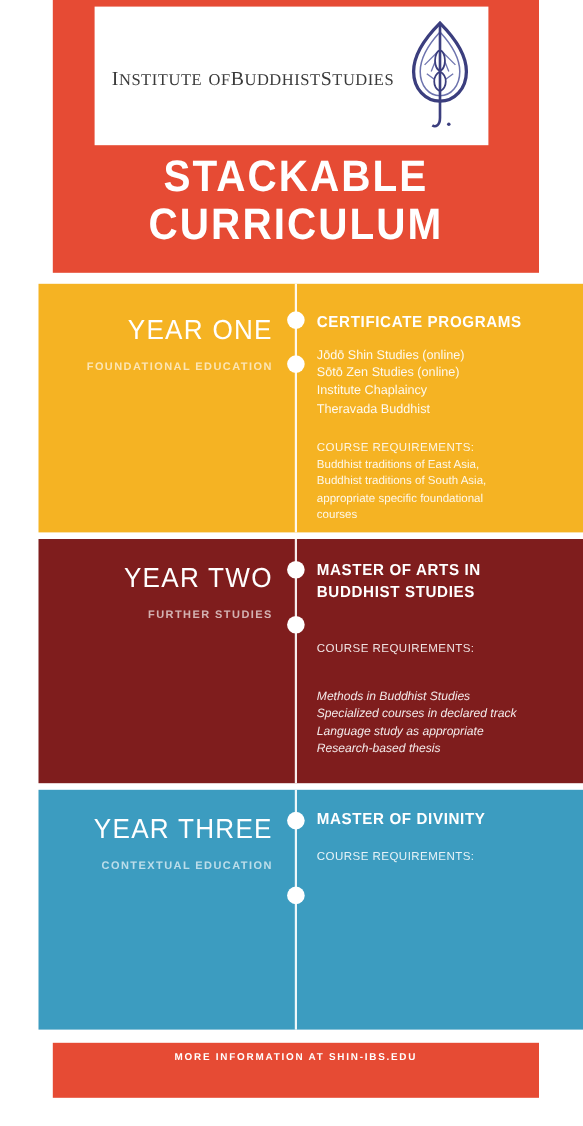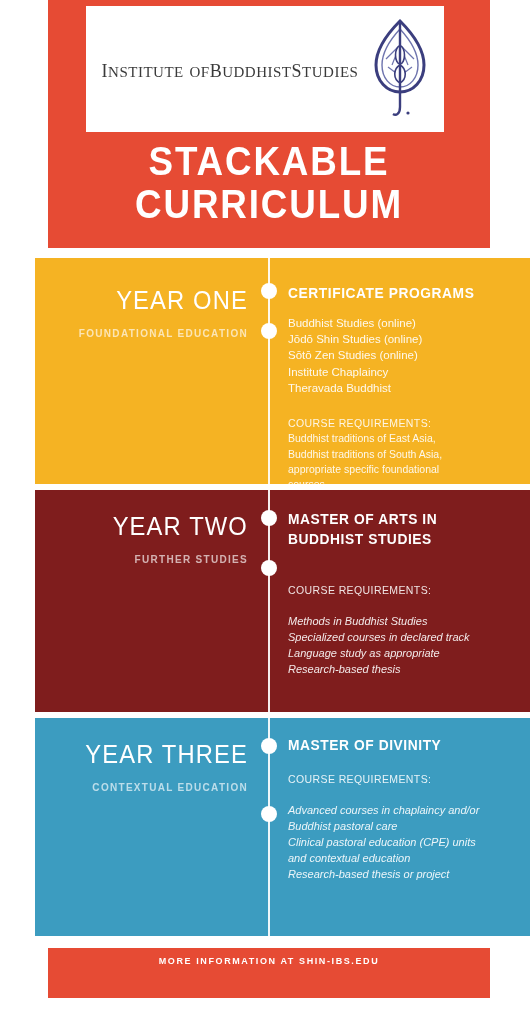--- a/index.html
+++ b/index.html
@@ -190,21 +190,21 @@
   .b1 .right-col { top: 26px; }
   .b1 .req-head  { margin-top: 20px; }
   .b1 .dot-a { top: 25px; }
   .b1 .dot-b { top: 65px; }
 
   .b2 .left-col  { top: 22px; }
   .b2 .right-col { top: 20px; }
   .b2 .dot-a { top: 20px; }
   .b2 .dot-b { top: 70px; }
   .b2 .req-head  { margin-top: 34px; }
-  .b2 .req-body  { margin-top: 16px; }
+  .b2 .req-body  { margin-top: 28px; }
 
   .b3 .left-col  { top: 22px; }
   .b3 .right-col { top: 18px; }
   .b3 .dot-a { top: 20px; }
   .b3 .dot-b { top: 88px; }
   .b3 .req-head  { margin-top: 16px; }
   .b3 .req-body  { margin-top: 16px; }
 
   
   .footer-band {
@@ -274,21 +274,20 @@
       <div class="dot dot-b"></div>
 
       <div class="left-col">
         <div class="year-label">YEAR ONE</div>
         <div class="year-sub">FOUNDATIONAL EDUCATION</div>
       </div>
 
       <div class="right-col">
         <div class="prog-head">CERTIFICATE PROGRAMS</div>
         <div class="prog-list">
-          <span class="ro-list-item">Buddhist Studies (online)</span>
           <span class="ro-list-item">Jōdō Shin Studies (online)</span>
           <span class="ro-list-item">Sōtō Zen Studies (online)</span>
           <span class="ro-list-item">Institute Chaplaincy</span>
           <span class="ro-list-item">Theravada Buddhist</span>
         </div>
         <div class="req-head">COURSE REQUIREMENTS:</div>
         <div class="req-body">
           <span class="ro-req-line">Buddhist traditions of East Asia,</span>
           <span class="ro-req-line">Buddhist traditions of South Asia,</span>
           <span class="ro-req-line">appropriate specific foundational</span>
@@ -329,25 +328,20 @@
       <div class="dot dot-b"></div>
 
       <div class="left-col">
         <div class="year-label">YEAR THREE</div>
         <div class="year-sub">CONTEXTUAL EDUCATION</div>
       </div>
 
       <div class="right-col">
         <div class="prog-head">MASTER OF DIVINITY</div>
         <div class="req-head">COURSE REQUIREMENTS:</div>
-        <div class="req-body italic">
-          <span class="ro-req-line">Advanced courses in chaplaincy and/or Buddhist pastoral care</span>
-          <span class="ro-req-line">Clinical pastoral education (CPE) units and contextual education</span>
-          <span class="ro-req-line">Research-based thesis or project</span>
-        </div>
       </div>
     </div>
   </div>
 
   <div class="footer-band">
     <div class="footer-text">MORE INFORMATION AT SHIN-IBS.EDU</div>
   </div>
 
 </div>
 

